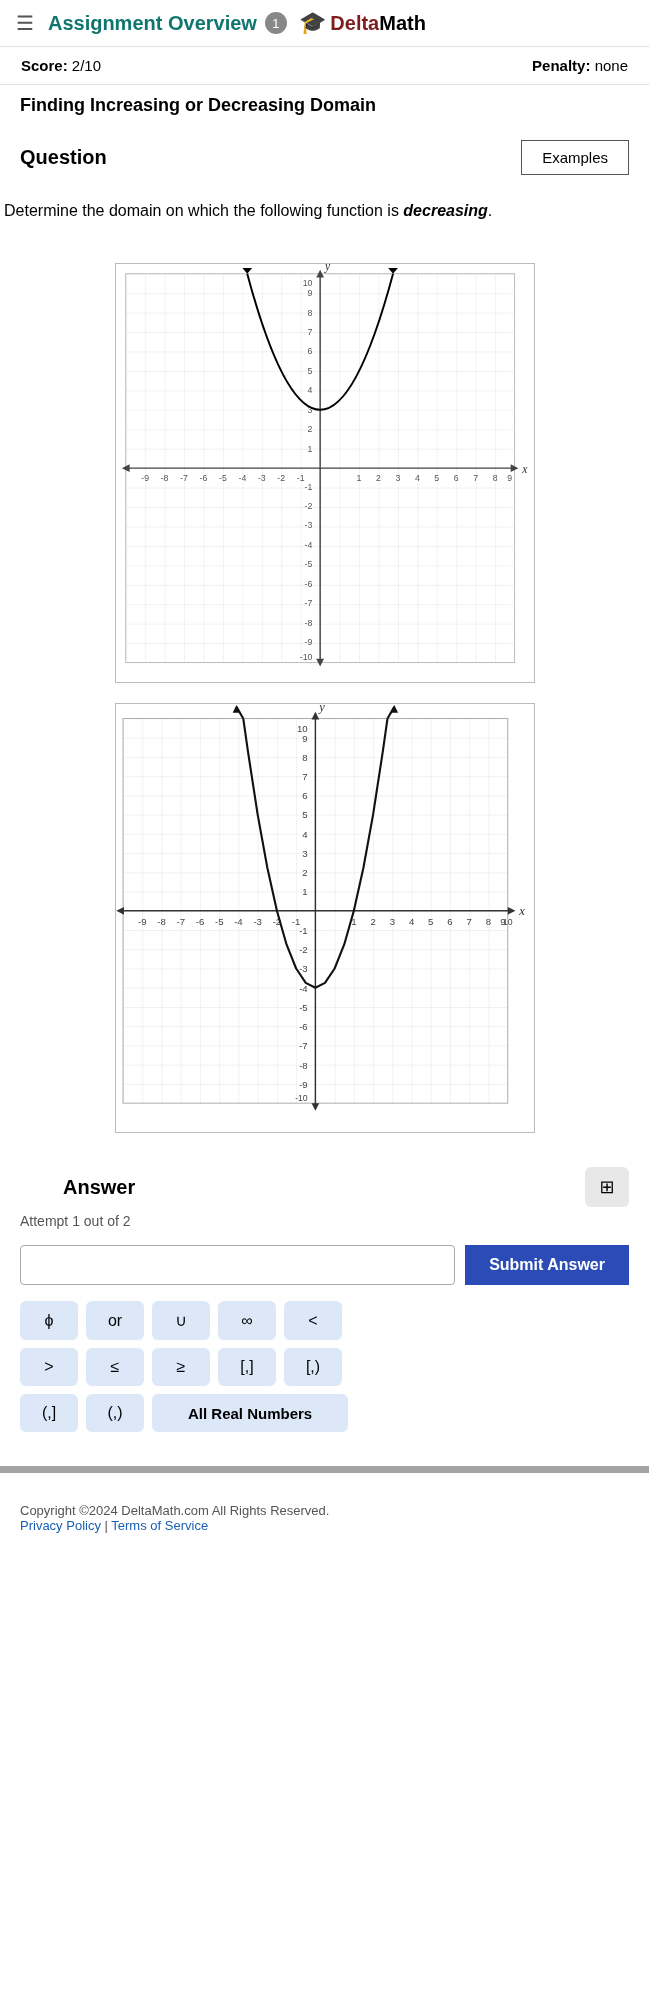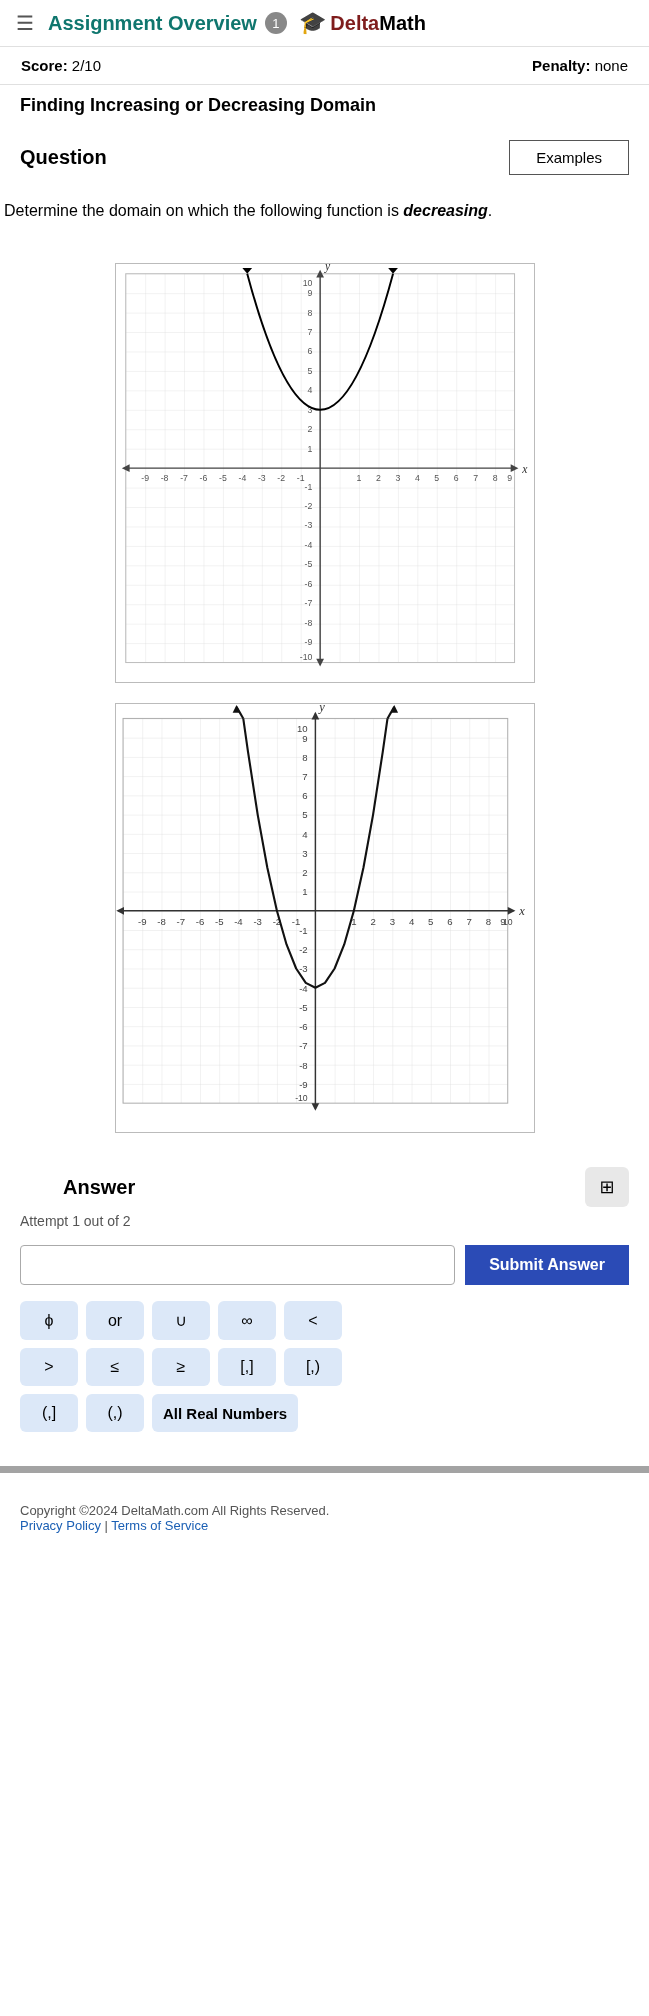--- a/index.html
+++ b/index.html
@@ -83,21 +83,21 @@
       align-items: center;
       padding: 10px 20px;
     }
     .question-label {
       font-size: 20px;
       font-weight: bold;
     }
     .examples-button {
       border: 1.5px solid #555;
       background: #fff;
-      padding: 8px 26px;
+      padding: 8px 20px;
       font-size: 15px;
       cursor: pointer;
       border-radius: 0;
     }
 
     .question-text {
       padding: 14px 20px 10px 4px;
       font-size: 16px;
       line-height: 1.5;
     }
@@ -185,21 +185,21 @@
       background: #dce8f8;
       border: none;
       border-radius: 6px;
       padding: 10px 16px;
       font-size: 16px;
       cursor: pointer;
       min-width: 58px;
       text-align: center;
     }
     .sym-btn.wide {
-      padding: 10px 11px;
+      padding: 10px 36px;
       font-size: 15px;
       font-weight: bold;
     }
 
     
     .footer {
       padding: 30px 20px 16px 20px;
       font-size: 13px;
       color: #555;
       border-top: 7px solid #a3a3a3;

